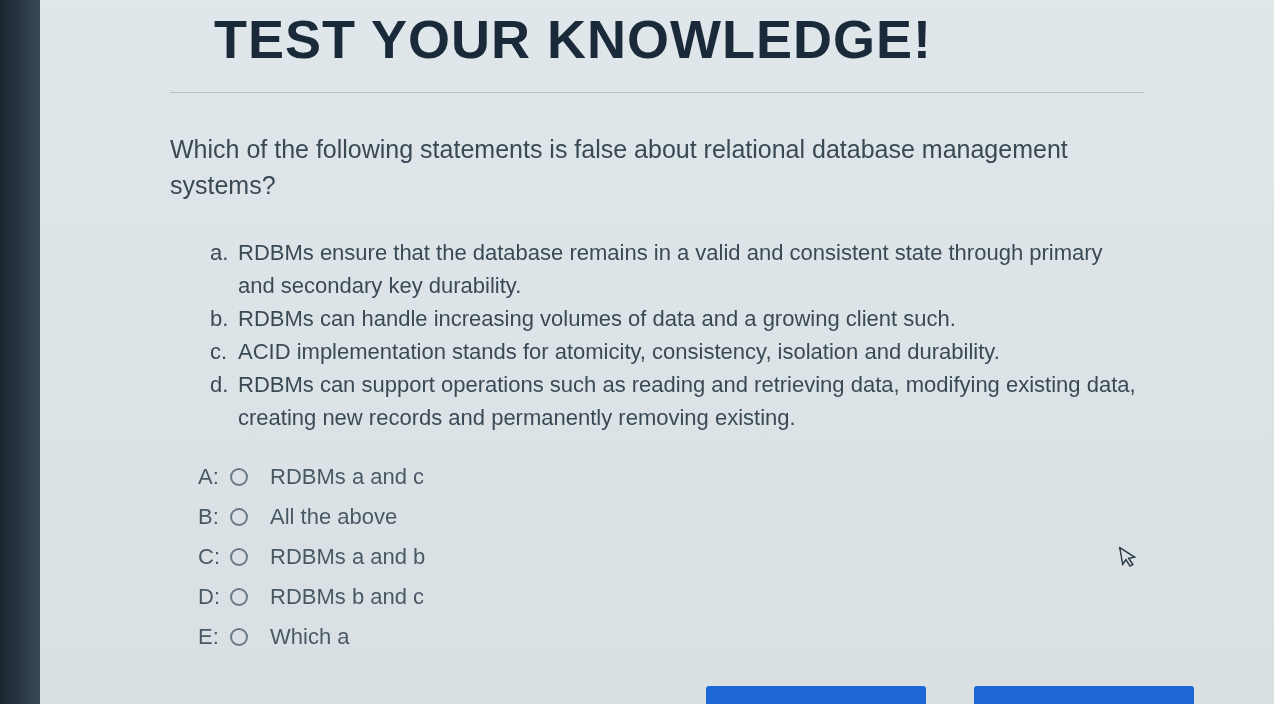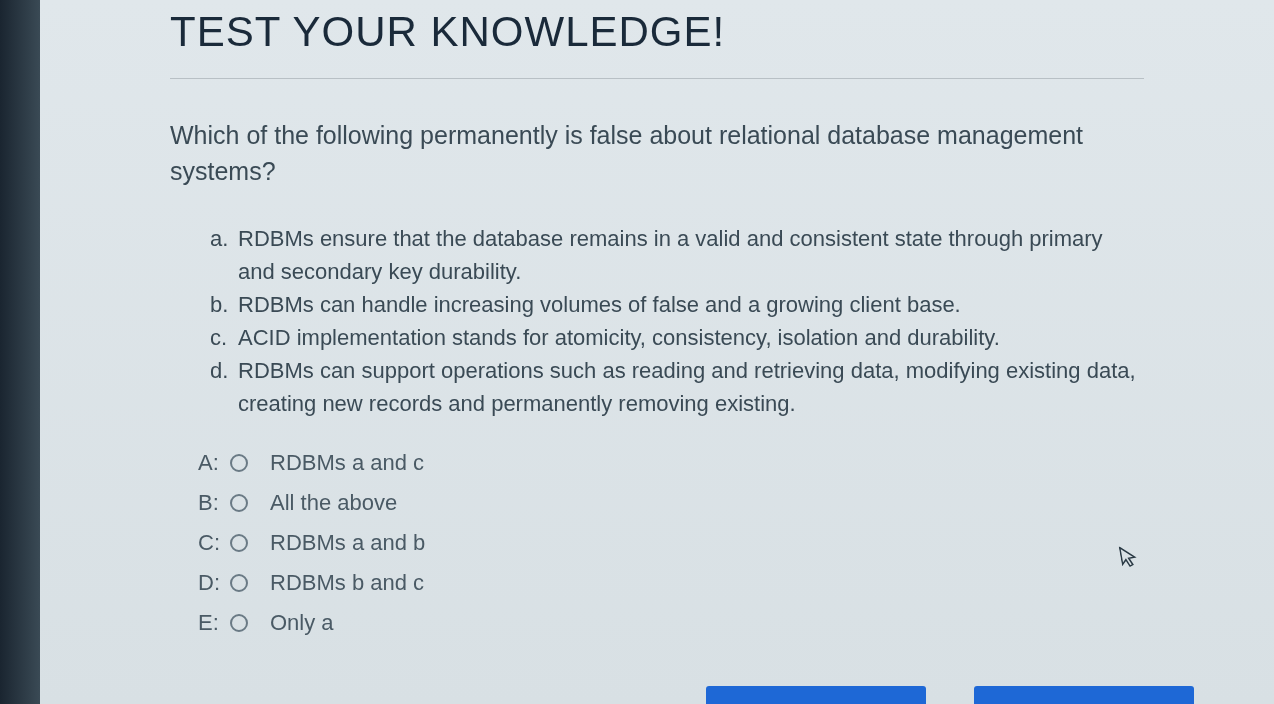--- a/index.html
+++ b/index.html
@@ -15,25 +15,26 @@
       overflow: hidden;
       position: relative;
     }
     .page-wrapper {
       margin-left: 40px;
       padding: 0 130px 0 130px;
       background: linear-gradient(to bottom, #e0e7eb 0%, #d8e0e4 100%);
       height: 100%;
     }
     .title {
-      font-size: 42px;
-      font-weight: 400;
+      font-size: 54px;
+      font-weight: 700;
       color: #1a2a3a;
       letter-spacing: 1px;
       padding: 8px 0 22px 0;
+      margin-left: 44px;
     }
     .divider {
       border: none;
       border-top: 1px solid #b8c0c5;
       margin-bottom: 38px;
     }
     .question {
       font-size: 25px;
       color: #3a4a55;
       line-height: 1.45;
@@ -118,30 +119,30 @@
 <body>
 
 <div class="left-shadow"></div>
 
 <div class="page-wrapper">
 
   <h1 class="title">TEST YOUR KNOWLEDGE!</h1>
 
   <hr class="divider">
 
-  <p class="question">Which of the following permanently is false about relational database management systems?</p>
+  <p class="question">Which of the following statements is false about relational database management systems?</p>
 
   <ul class="statements">
     <li>
       <span class="stmt-label">a.</span>
       <span class="stmt-text">RDBMs ensure that the database remains in a valid and consistent state through primary and secondary key durability.</span>
     </li>
     <li>
       <span class="stmt-label">b.</span>
-      <span class="stmt-text">RDBMs can handle increasing volumes of false and a growing client base.</span>
+      <span class="stmt-text">RDBMs can handle increasing volumes of data and a growing client such.</span>
     </li>
     <li>
       <span class="stmt-label">c.</span>
       <span class="stmt-text">ACID implementation stands for atomicity, consistency, isolation and durability.</span>
     </li>
     <li>
       <span class="stmt-label">d.</span>
       <span class="stmt-text">RDBMs can support operations such as reading and retrieving data, modifying existing data, creating new records and permanently removing existing.</span>
     </li>
   </ul>
@@ -163,21 +164,21 @@
       <span class="opt-text">RDBMs a and b</span>
     </li>
     <li class="option-row">
       <span class="opt-label">D:</span>
       <span class="radio"></span>
       <span class="opt-text">RDBMs b and c</span>
     </li>
     <li class="option-row">
       <span class="opt-label">E:</span>
       <span class="radio"></span>
-      <span class="opt-text">Only a</span>
+      <span class="opt-text">Which a</span>
     </li>
   </ul>
 
 </div>
 
 <div class="button-row">
   <button class="action-btn"></button>
   <button class="action-btn"></button>
 </div>
 

